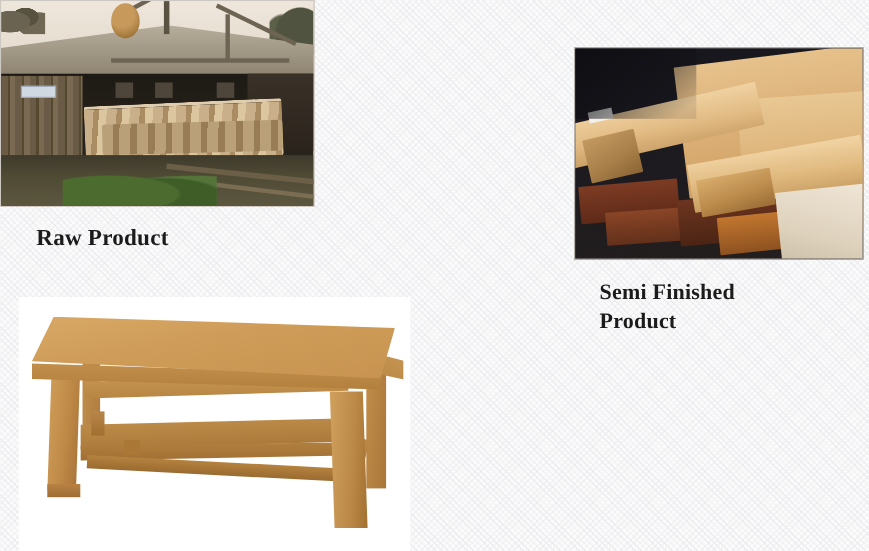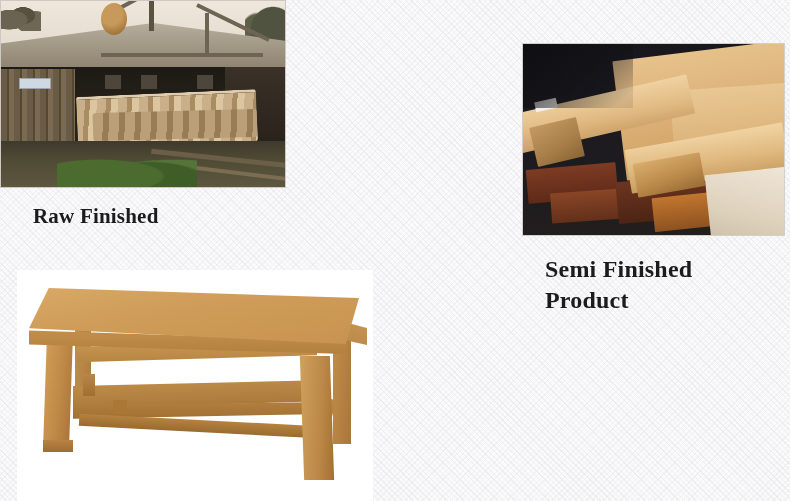--- a/index.html
+++ b/index.html
@@ -313,21 +313,21 @@
     left: 66px; top: 104px; width: 12px; height: 22px;
     background: linear-gradient(180deg, #b8854a 0%, #a0702f 100%);
   }
   #photo-finished-product .peg {
     left: 96px; top: 130px; width: 14px; height: 14px;
     background: #ab7737;
   }
 
   
   #caption-raw-material   { left: 33px;  top: 203px; font-size: 21px; }
-  #caption-semi-finished  { left: 545px; top: 254px; font-size: 24px; }
+  #caption-semi-finished  { left: 545px; top: 254px; font-size: 20px; }
   #caption-finished       { left: 380px; top: 444px; font-size: 20px; }
 </style>
 </head>
 <body>
 
 <div id="slide">
 
   <div class="photo" id="photo-raw-material">
     <div class="sky"></div>
     <div class="treeline"></div>
@@ -349,21 +349,21 @@
     <div class="barn-wall"></div>
     <div class="sign"></div>
     <div class="logs"></div>
     <div class="logs2"></div>
     <div class="ground"></div>
     <div class="rail"></div>
     <div class="rail2"></div>
     <div class="grass"></div>
   </div>
 
-  <div class="caption" id="caption-raw-material">Raw Finished</div>
+  <div class="caption" id="caption-raw-material">Raw Product</div>
 
   <div class="photo" id="photo-semi-finished">
     <div class="dark-bg"></div>
     <div class="plank p-back"></div>
     <div class="plank p-back2"></div>
     <div class="plank p-right-low"></div>
     <div class="plank p-left"></div>
     <div class="plank p-left-end"></div>
     <div class="plank p-red1"></div>
     <div class="plank p-red2"></div>

